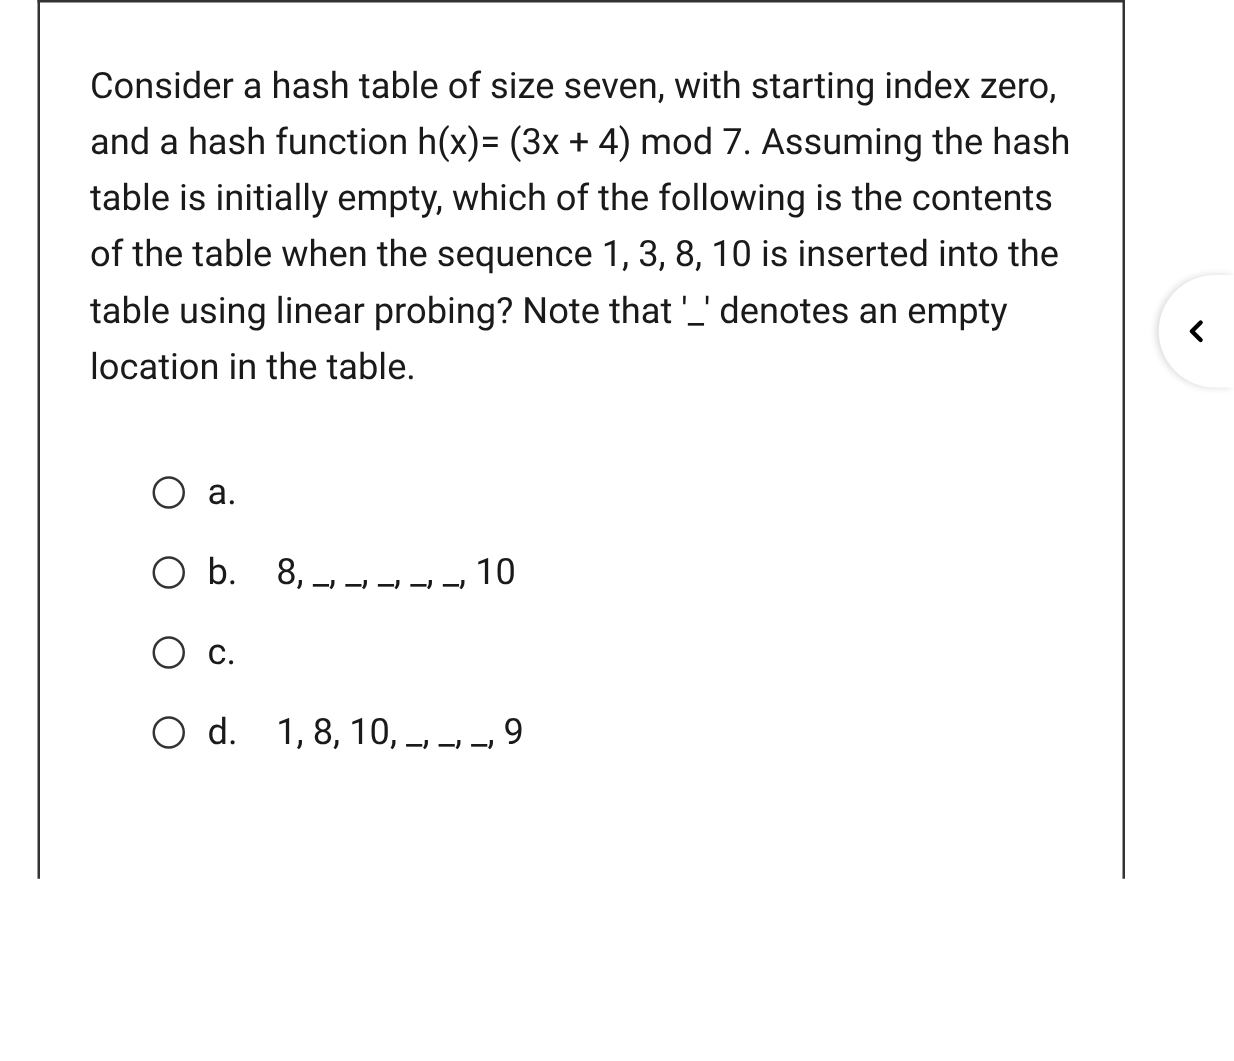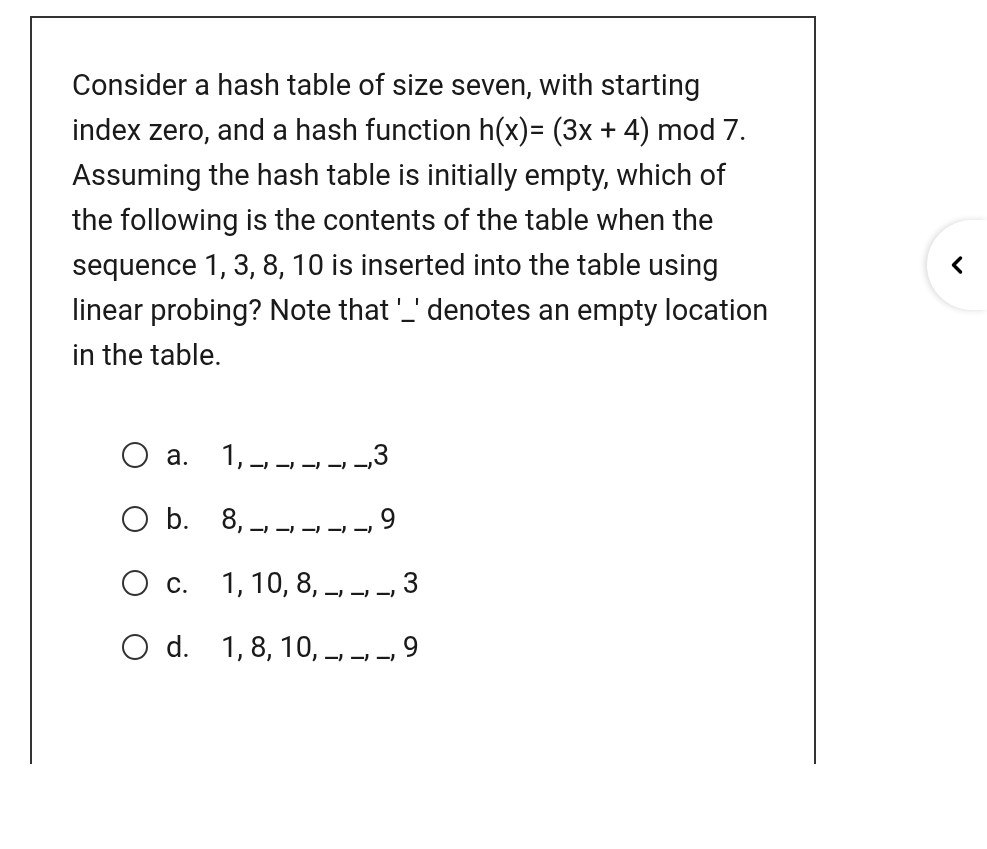--- a/index.html
+++ b/index.html
@@ -9,23 +9,23 @@
     }
     body {
       font-family: -apple-system, BlinkMacSystemFont, "Segoe UI", Roboto, "Helvetica Neue", Arial, sans-serif;
       background: #fff;
       width: 987px;
       height: 849px;
       position: relative;
     }
     .question-card {
       position: absolute;
-      top: 16px;
+      top: 0;
       left: 30px;
-      width: 786px;
+      width: 870px;
       border: 2px solid #333;
       border-bottom: none;
       padding: 45px 40px 70px 40px;
       background: #fff;
     }
     .question-text {
       font-size: 29px;
       line-height: 1.55;
       color: #1a1a1a;
       margin-bottom: 60px;
@@ -80,35 +80,33 @@
 </head>
 <body>
 
 <div class="question-card">
   <div class="question-text">Consider a hash table of size seven, with starting index zero, and a hash function h(x)= (3x + 4) mod 7. Assuming the hash table is initially empty, which of the following is the contents of the table when the sequence 1, 3, 8, 10 is inserted into the table using linear probing? Note that '_' denotes an empty location in the table.</div>
   <div class="options">
     <div class="option">
       <div class="radio-circle"></div>
       <div class="option-label">
         <span class="option-letter">a.</span>
-        <span class="option-answer">1, _, _, _, _, _,3</span>
       </div>
     </div>
     <div class="option">
       <div class="radio-circle"></div>
       <div class="option-label">
         <span class="option-letter">b.</span>
-        <span class="option-answer">8, _, _, _, _, _, 9</span>
+        <span class="option-answer">8, _, _, _, _, _, 10</span>
       </div>
     </div>
     <div class="option">
       <div class="radio-circle"></div>
       <div class="option-label">
         <span class="option-letter">c.</span>
-        <span class="option-answer">1, 10, 8, _, _, _, 3</span>
       </div>
     </div>
     <div class="option">
       <div class="radio-circle"></div>
       <div class="option-label">
         <span class="option-letter">d.</span>
         <span class="option-answer">1, 8, 10, _, _, _, 9</span>
       </div>
     </div>
   </div>

